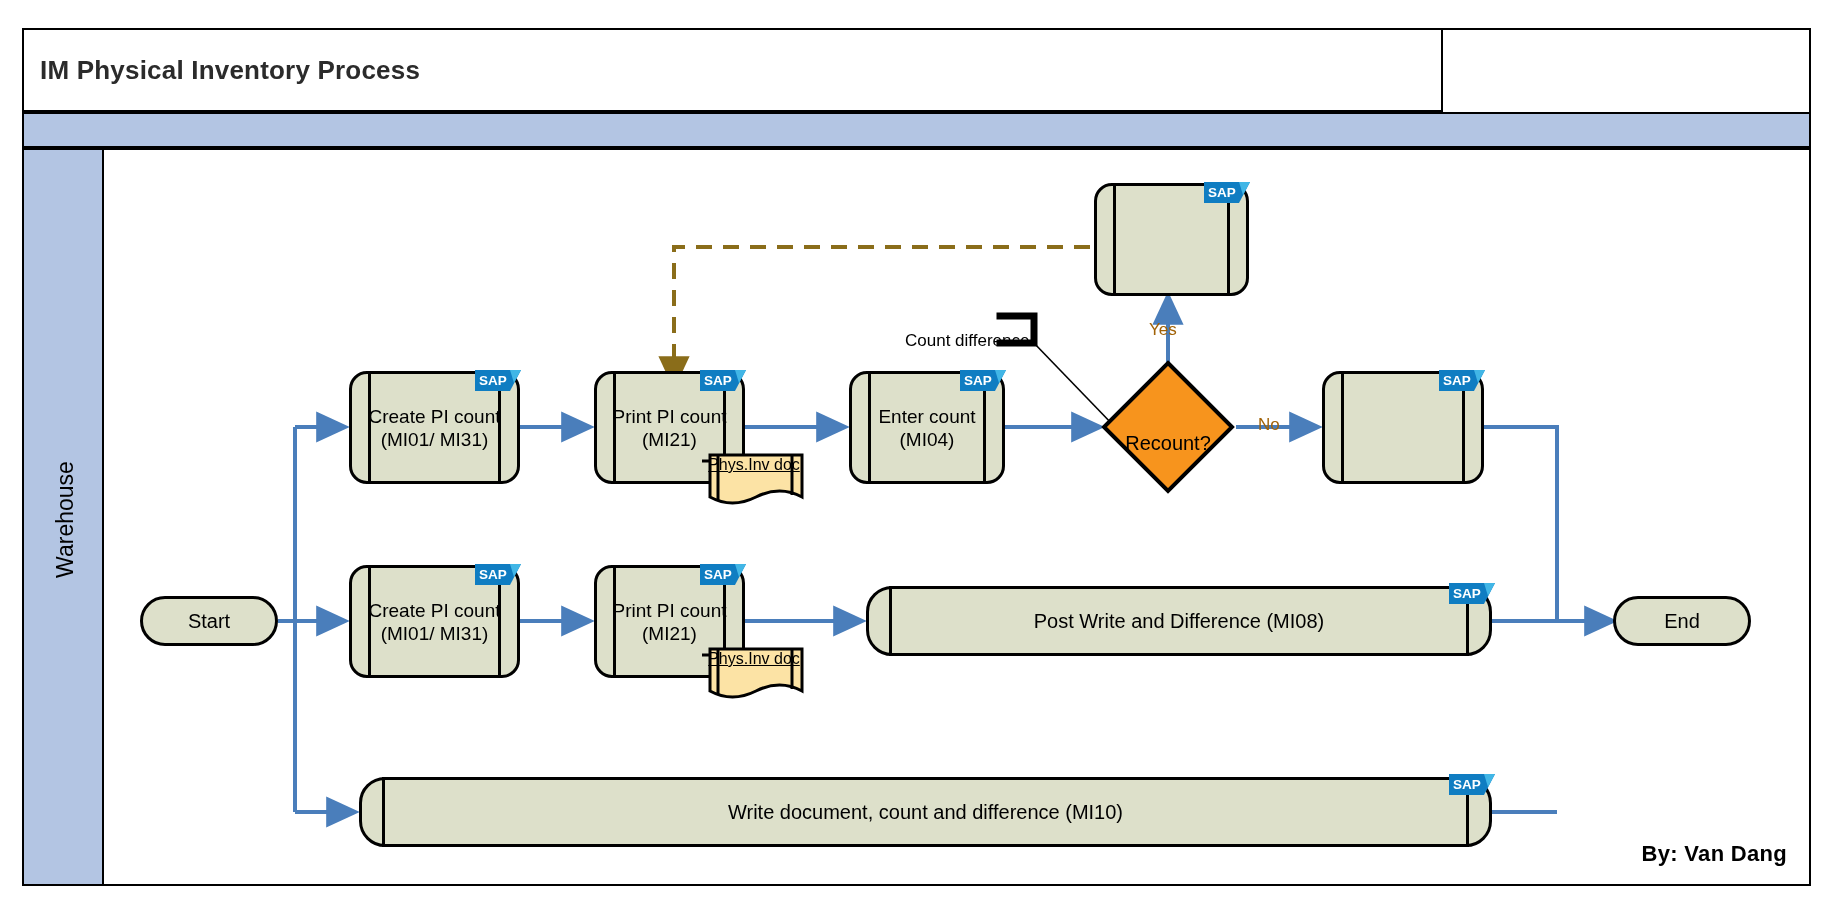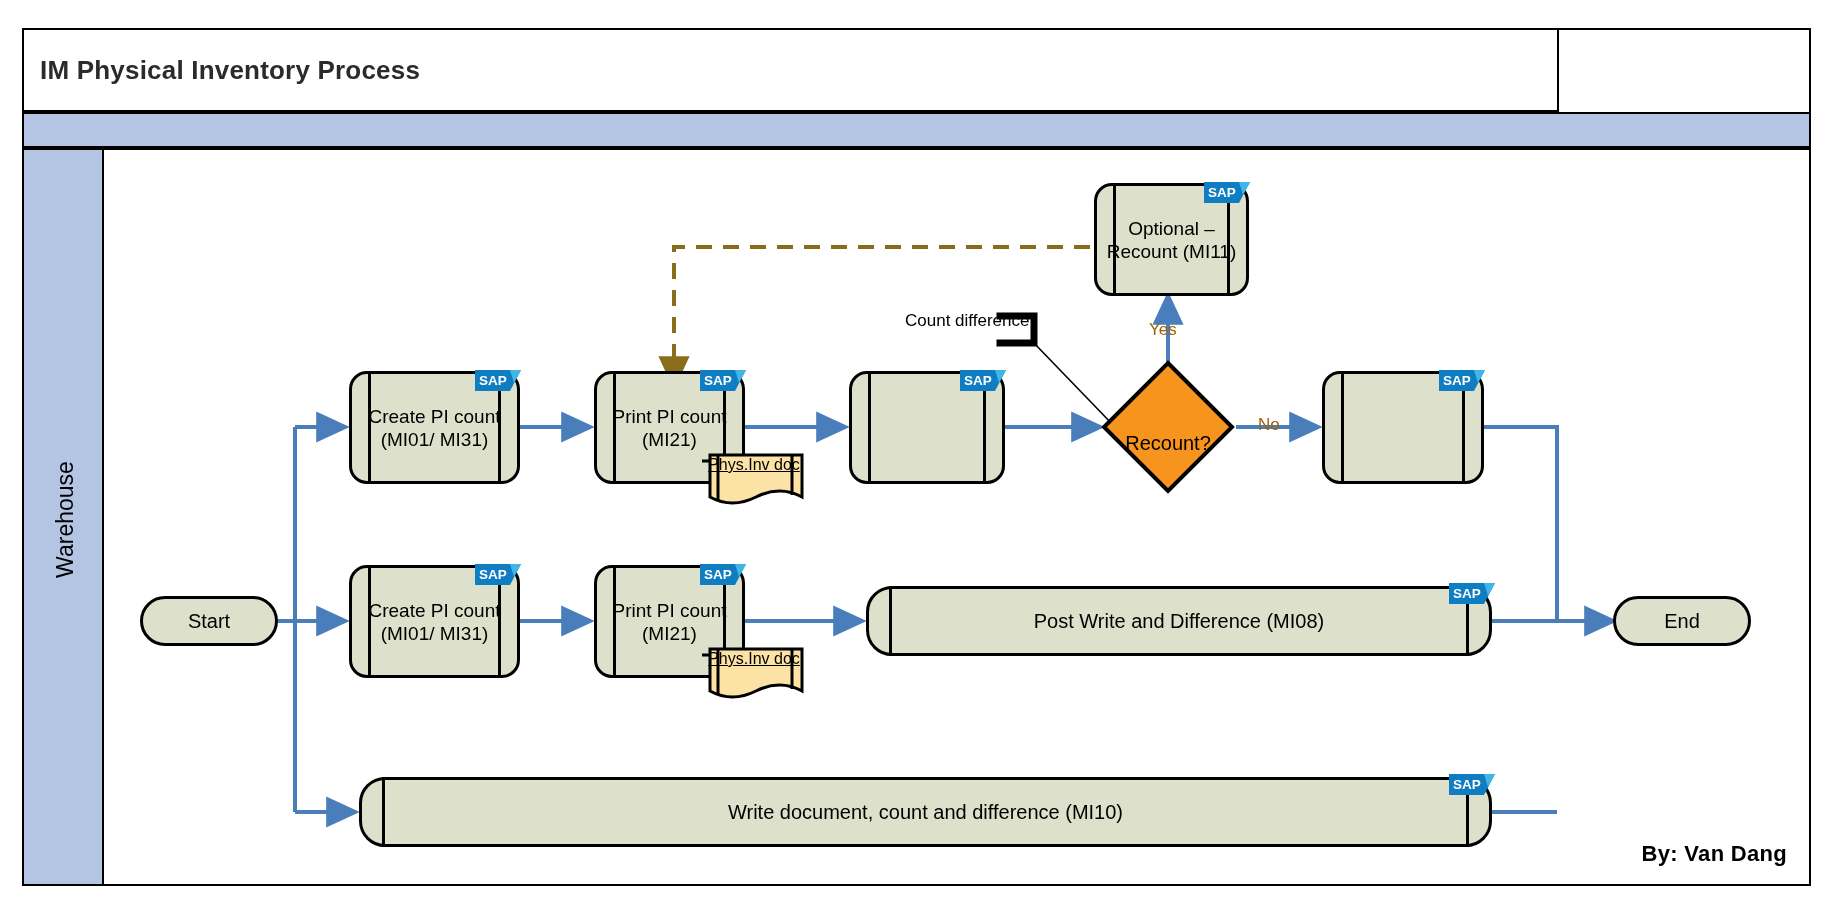--- a/index.html
+++ b/index.html
@@ -4,21 +4,21 @@
 <style>
   html,body{margin:0;padding:0;background:#ffffff;}
   body{width:1833px;height:909px;font-family:"Liberation Sans",sans-serif;position:relative;overflow:hidden;}
 
   #canvas{position:absolute;left:0;top:0;width:1833px;height:909px;}
 
   
   .frame{position:absolute;left:22px;top:28px;width:1789px;height:858px;border:2px solid #000;box-sizing:border-box;background:#fff;}
 
   
-  .title-band{position:absolute;left:22px;top:28px;width:1537px;height:84px;box-sizing:border-box;border:2px solid #000;background:#fff;display:flex;align-items:center;}
+  .title-band{position:absolute;left:22px;top:28px;width:1421px;height:84px;box-sizing:border-box;border:2px solid #000;background:#fff;display:flex;align-items:center;}
   .title-text{font-size:26px;font-weight:bold;color:#2b2b2b;padding-left:16px;letter-spacing:.2px;}
 
   
   .hdr-strip{position:absolute;left:22px;top:112px;width:1789px;height:36px;box-sizing:border-box;border:2px solid #000;background:#b3c5e3;}
 
   
   .lane-col{position:absolute;left:22px;top:148px;width:82px;height:738px;box-sizing:border-box;border:2px solid #000;background:#b3c5e3;}
   .lane-label{position:absolute;left:0;top:0;width:82px;height:738px;display:flex;align-items:center;justify-content:center;}
   .lane-label span{transform:rotate(-90deg);white-space:nowrap;font-size:23px;color:#000;}
 
@@ -187,43 +187,43 @@
       <path d="M0,10 H8" stroke="#000" stroke-width="3"></path>
       <line x1="16" y1="4" x2="16" y2="50" stroke="#000" stroke-width="3"></line>
       <line x1="90" y1="4" x2="90" y2="44" stroke="#000" stroke-width="3"></line>
     </svg>
     <div class="dtxt">Phys.Inv doc</div>
   </div>
 
   <div class="node pproc" style="left:849px;top:371px;width:156px;height:113px;">
     <i class="bar-l"></i>
     <i class="bar-r"></i>
+    <span class="lbl">Enter count (MI04)</span>
     <svg class="sap" style="right:-4px;top:-6px;" viewBox="0 0 92 52">
       <polygon points="0,4 78,4 92,4 70,46 0,46" fill="#0f7dc2"></polygon>
       <polygon points="70,4 92,4 78,30" fill="#41b6e6"></polygon>
       <text x="36" y="34" font-family="Liberation Sans, sans-serif" font-size="27" font-weight="bold" fill="#ffffff" text-anchor="middle">SAP</text>
     </svg>
   </div>
 
   <div class="diamond-wrap" style="left:1100px;top:359px;width:136px;height:136px;">
     <svg width="136" height="136" viewBox="0 0 136 136">
       <polygon points="68,4 132,68 68,132 4,68" fill="#f7941d" stroke="#000" stroke-width="4"></polygon>
     </svg>
     <div class="dtext">Recount?</div>
   </div>
 
   <div class="elabel" style="left:1149px;top:320px;">Yes</div>
   <div class="elabel" style="left:1258px;top:415px;">No</div>
 
-  <div class="callout" style="left:905px;top:311px;">Count difference</div>
+  <div class="callout" style="left:905px;top:331px;">Count difference</div>
 
   <div class="node pproc" style="left:1094px;top:183px;width:155px;height:113px;">
     <i class="bar-l"></i>
     <i class="bar-r"></i>
-    <span class="lbl">Optional – Recount (MI11)</span>
     <svg class="sap" style="right:-4px;top:-6px;" viewBox="0 0 92 52">
       <polygon points="0,4 78,4 92,4 70,46 0,46" fill="#0f7dc2"></polygon>
       <polygon points="70,4 92,4 78,30" fill="#41b6e6"></polygon>
       <text x="36" y="34" font-family="Liberation Sans, sans-serif" font-size="27" font-weight="bold" fill="#ffffff" text-anchor="middle">SAP</text>
     </svg>
   </div>
 
   <div class="node pproc" style="left:1322px;top:371px;width:162px;height:113px;">
     <i class="bar-l"></i>
     <i class="bar-r"></i>

